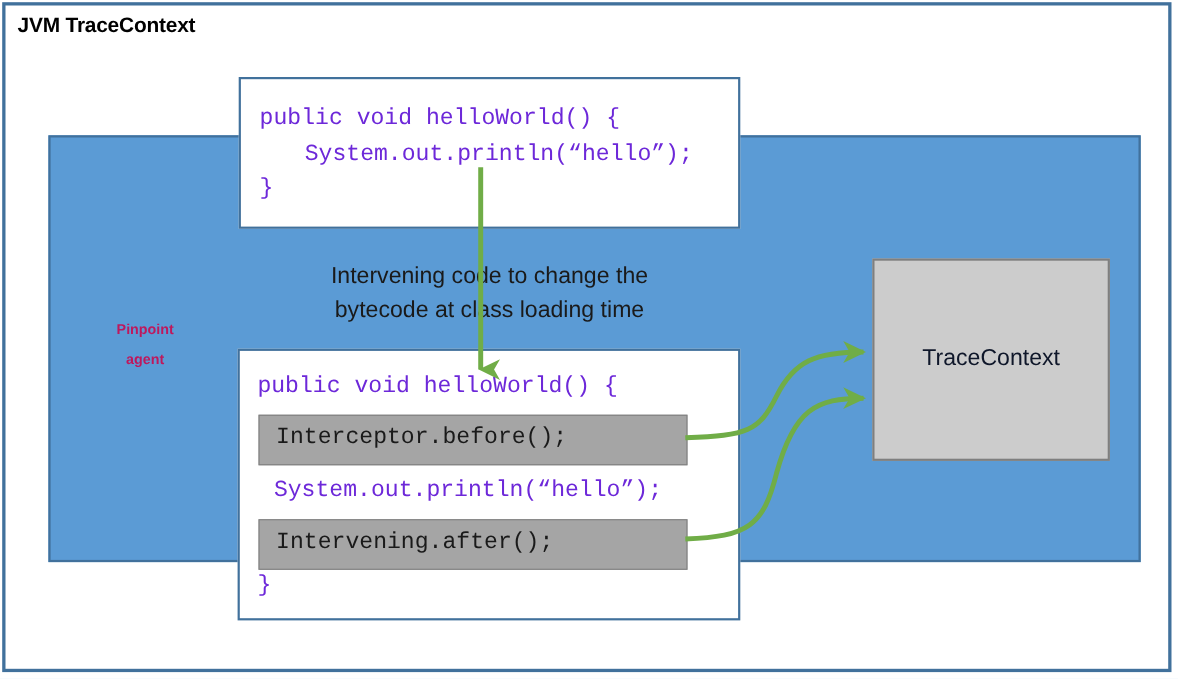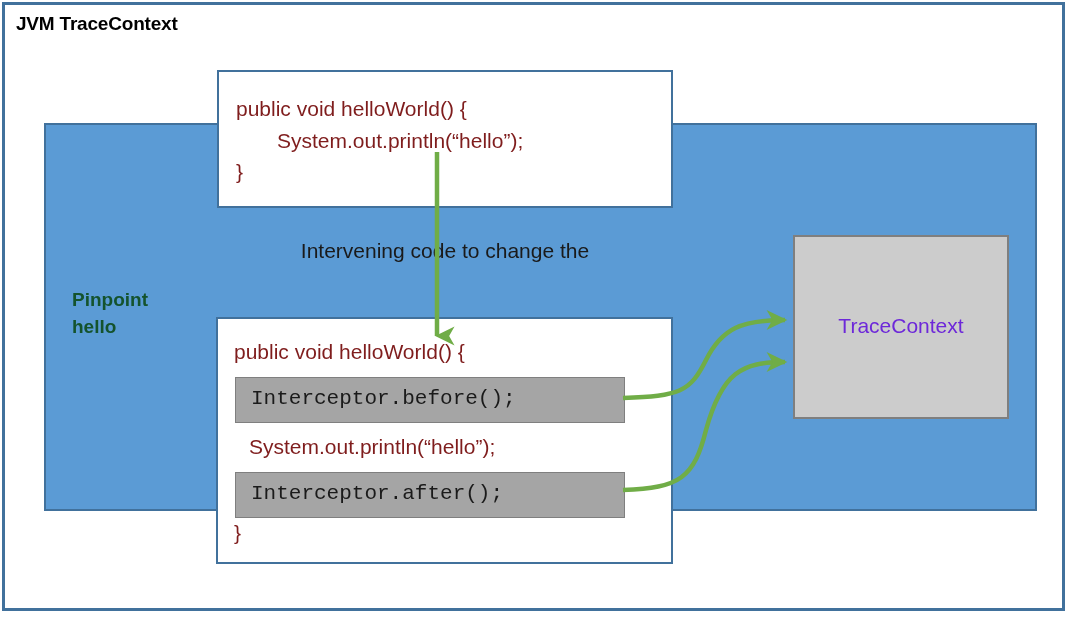--- a/index.html
+++ b/index.html
@@ -47,24 +47,25 @@
     height: 388px;
     box-sizing: border-box;
     background: #5B9BD5;
     border: 2px solid #41719C;
   }
   #agent-label {
     position: absolute;
     left: 72px;
     top: 286px;
     width: 120px;
-    font-size: 19px;
+    text-align: center;
+    font-size: 13px;
     font-weight: bold;
     line-height: 27px;
-    color: #14532d;
+    color: #be185d;
   }
   
   .code-box {
     position: absolute;
     box-sizing: border-box;
     background: #ffffff;
     border: 2px solid #41719C;
   }
   #code-box-original {
     left: 217px;
@@ -74,23 +75,23 @@
   }
   #code-box-instrumented {
     left: 216px;
     top: 317px;
     width: 457px;
     height: 247px;
   }
   .code-line {
     position: absolute;
     font-size: 21px;
-    color: #7f1d1d;
+    color: #6d28d9;
     white-space: nowrap;
-    font-family: Liberation Sans, sans-serif;
+    font-family: Liberation Mono, monospace;
   }
   
   #orig-line-1 { left: 17px; top: 25px; }
   #orig-line-2 { left: 58px; top: 57px; }
   #orig-line-3 { left: 17px; top: 88px; }
   
   #instr-line-1 { left: 16px; top: 21px; }
   #instr-line-3 { left: 31px; top: 116px; }
   #instr-line-5 { left: 16px; top: 202px; }
   
@@ -136,21 +137,21 @@
     background: #CCCCCC;
     border: 2px solid #7F7F7F;
   }
   #tracecontext-label {
     position: absolute;
     left: 0;
     top: 77px;
     width: 100%;
     text-align: center;
     font-size: 21px;
-    color: #6d28d9;
+    color: #0f172a;
   }
   
   #arrows {
     position: absolute;
     left: 0;
     top: 0;
     width: 1071px;
     height: 617px;
     pointer-events: none;
   }
@@ -161,44 +162,45 @@
 <div id="canvas">
 
   <div id="jvm-frame"></div>
 
   <div id="jvm-title">JVM TraceContext</div>
 
   <div id="agent-region"></div>
 
   <div id="agent-label">
     <div>Pinpoint</div>
-    <div>hello</div>
+    <div>agent</div>
   </div>
 
   <div class="code-box" id="code-box-original">
     <div class="code-line" id="orig-line-1">public void helloWorld() {</div>
     <div class="code-line" id="orig-line-2">System.out.println(“hello”);</div>
     <div class="code-line" id="orig-line-3">}</div>
   </div>
 
   <div id="annotation">
     <div>Intervening code to change the</div>
+    <div>bytecode at class loading time</div>
   </div>
 
   <div class="code-box" id="code-box-instrumented">
     <div class="code-line" id="instr-line-1">public void helloWorld() {</div>
 
     <div class="interceptor-row" id="interceptor-before">
       <span class="interceptor-text">Interceptor.before();</span>
     </div>
 
     <div class="code-line" id="instr-line-3">System.out.println(“hello”);</div>
 
     <div class="interceptor-row" id="interceptor-after">
-      <span class="interceptor-text">Interceptor.after();</span>
+      <span class="interceptor-text">Intervening.after();</span>
     </div>
 
     <div class="code-line" id="instr-line-5">}</div>
   </div>
 
   <div id="tracecontext-box">
     <div id="tracecontext-label">TraceContext</div>
   </div>
 
   <svg id="arrows" viewBox="0 0 1071 617">

